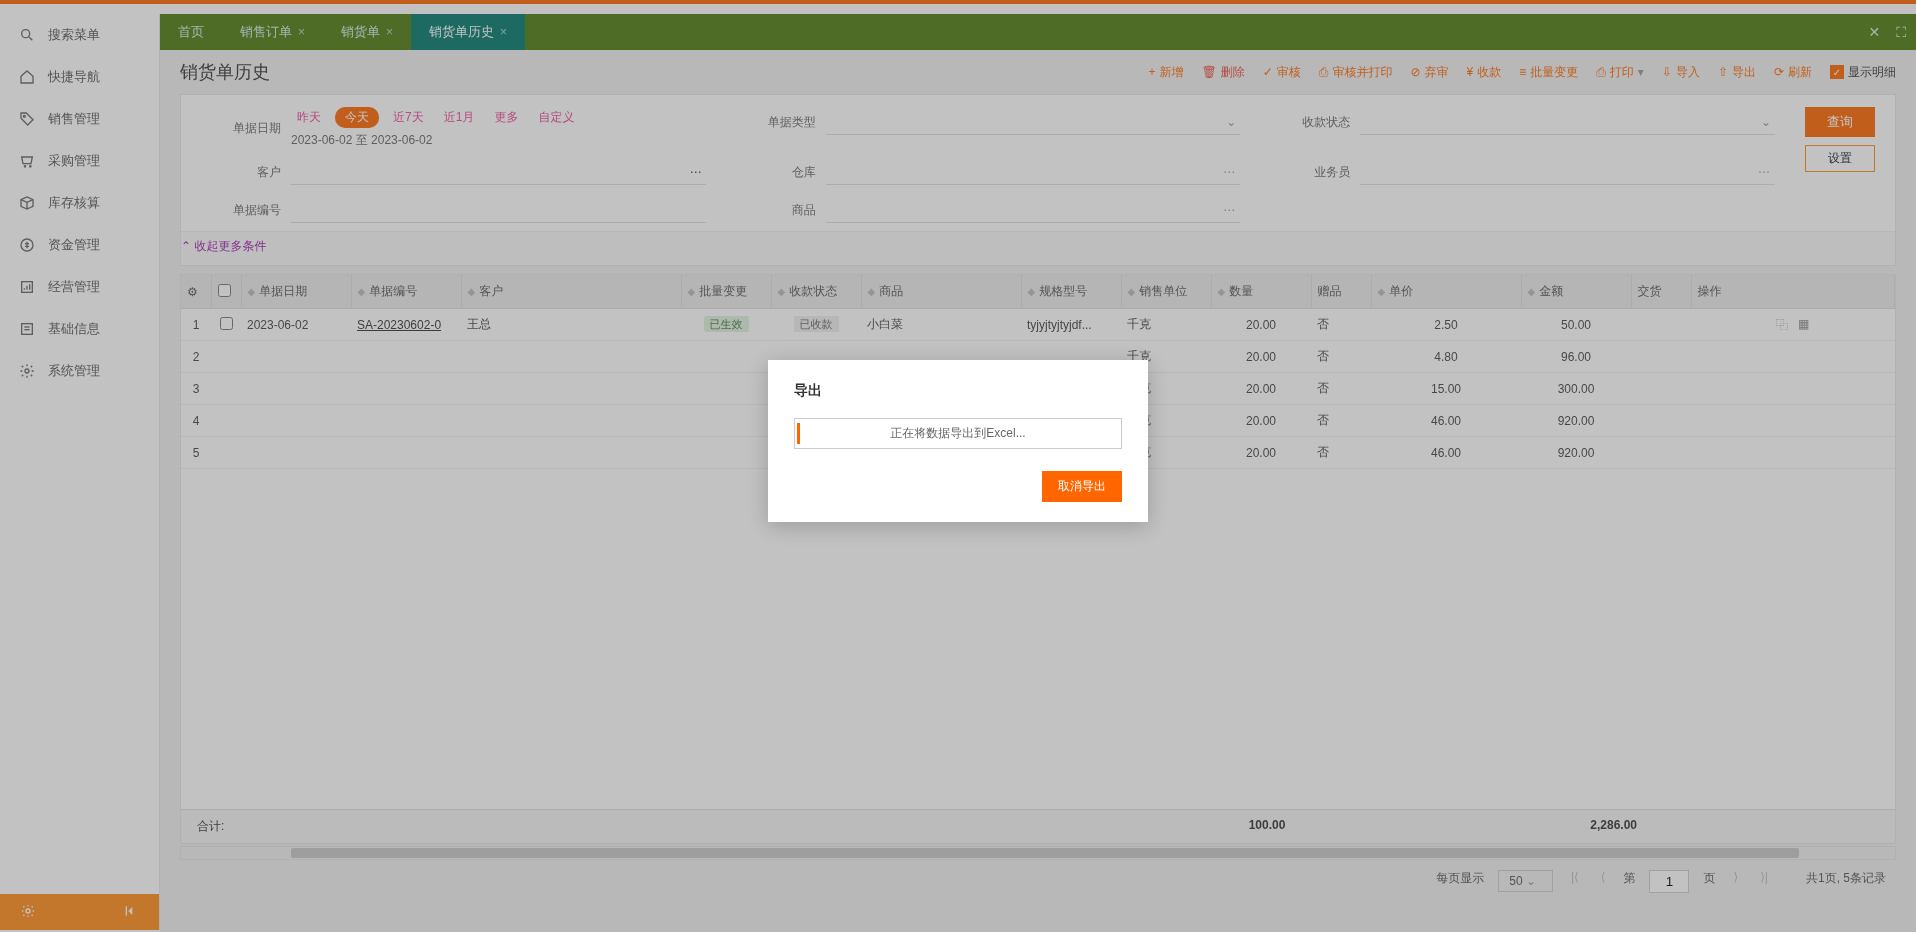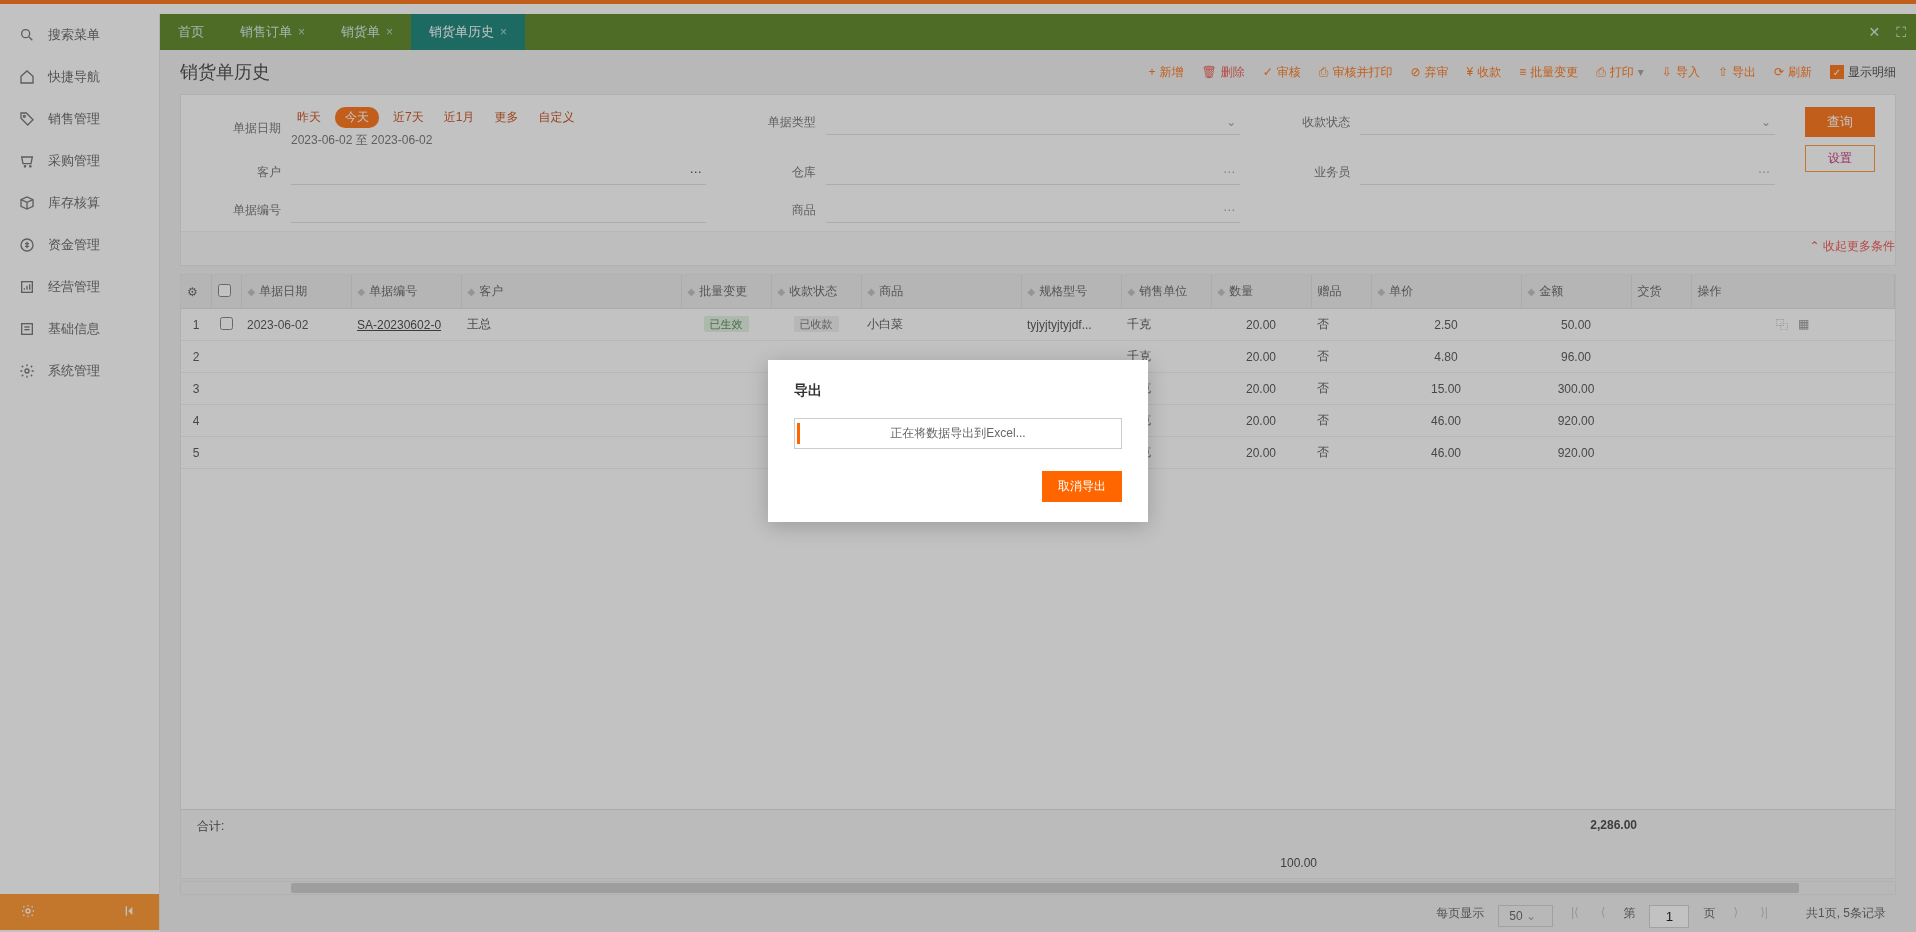--- a/index.html
+++ b/index.html
@@ -36,49 +36,49 @@
 .show-detail { display:flex; align-items:center; gap:4px; color: #333; }
 .show-detail .chk { width:14px; height:14px; background:#ff6600; display:inline-flex; align-items:center; justify-content:center; color:#fff; font-size:10px; }
 
 
 .filter-wrap { margin: 0 20px; background: #fff; border: 1px solid #e5e5e5; }
 .filter-grid { display: grid; grid-template-columns: 1fr 1fr 1fr auto; padding: 12px 20px 6px 20px; gap: 8px 30px; align-items: start; }
 .filter-row { display: flex; align-items: center; min-height: 30px; }
 .filter-label { width: 90px; text-align: right; color: #666; padding-right: 10px; flex-shrink: 0; }
 .filter-control { flex: 1; position: relative; }
 .date-chips { display: flex; gap: 8px; align-items: center; flex-wrap: wrap; }
-.chip { color: #c2410c; cursor: pointer; padding: 2px 6px; }
+.chip { color: #ec4899; cursor: pointer; padding: 2px 6px; }
 .chip.active { background: #ff6600; color: #fff; border-radius: 10px; padding: 2px 10px; }
 .date-range-text { color: #666; font-size: 12px; margin-top: 4px; }
 .sel { border-bottom: 1px solid #ddd; height: 26px; display: flex; align-items: center; justify-content: flex-end; padding-right: 4px; }
 .sel .caret { color: #999; }
 .dots { color: #999; letter-spacing: 1px; }
 .btn-stack { display:flex; flex-direction:column; gap:8px; align-items:stretch; }
 .btn-query { background: #ff6600; color: #fff; padding: 6px 22px; border: none; cursor: pointer; font-size: 13px; }
-.btn-config { background: #fff; border: 1px solid #ff8c1a; color: #be185d; padding: 4px 22px; cursor: pointer; font-size: 12px; }
-.collapse-filter { text-align: right; padding: 6px 0 10px; color: #ef4444; font-size: 12px; cursor: pointer; background:#f9f9f9; border-top:1px solid #eee;}
+.btn-config { background: #fff; border: 1px solid #ff8c1a; color: #0f172a; padding: 4px 22px; cursor: pointer; font-size: 12px; }
+.collapse-filter { text-align: left; padding: 6px 0 10px; color: #a21caf; font-size: 12px; cursor: pointer; background:#f9f9f9; border-top:1px solid #eee;}
 
 
 .table-wrap { margin: 8px 20px 0 20px; background: #fff; border: 1px solid #e5e5e5; }
 .tbl { width: 100%; border-collapse: collapse; table-layout: fixed; font-size: 12px; }
 .tbl th { background: #ececec; border-bottom: 1px solid #ddd; border-right: 1px solid #ddd; padding: 8px 6px; color: #555; font-weight: normal; text-align: left; position: relative; }
 .tbl th .sort { color: #bbb; margin-right: 4px; font-size:10px; }
 .tbl td { border-bottom: 1px solid #eee; padding: 7px 6px; color: #444; white-space: nowrap; overflow: hidden; text-overflow: ellipsis; }
 .badge { background: #eee; color: #666; padding: 2px 6px; border-radius: 2px; font-size: 11px; }
 .badge.green { background: #e0f2e0; color: #4a7a4a; }
 .link { color: #333; text-decoration: underline; cursor: pointer; }
 .num { text-align: center; }
 .center { text-align: center; }
 .op-icons { display:flex; gap:10px; justify-content:center; color:#888; }
 .op-icons span { cursor:pointer; }
 
 
 .total-row { background: #f5f5f5; display: grid; grid-template-columns: 30px 30px 110px 110px 220px 90px 90px 160px 100px 90px 100px 60px 150px 110px 60px 1fr; padding: 8px 6px; border-top:1px solid #ddd; font-size:12px; color:#333;}
 .total-row .lbl { grid-column: 1 / 3; padding-left: 10px;}
-.total-row .v1 { grid-column: 11; text-align:right; font-weight:normal;margin-top:38px;}
+.total-row .v1 { grid-column: 11; text-align:center; font-weight:bold;}
 .total-row .v2 { grid-column: 14; text-align:right; font-weight:bold;}
 
 
 .hscroll { height: 14px; background: #f0f0f0; margin: 2px 20px 0 20px; position:relative; border:1px solid #e5e5e5;}
 .hscroll .thumb { position:absolute; left:110px; top:1px; height:10px; width: 88%; background:#c8c8c8; border-radius:2px;}
 
 
 .pager { display: flex; align-items: flex-start; justify-content: flex-end; gap: 14px; padding: 10px 30px 10px 20px; color: #555; font-size:12px;}
 .pager .sel-pg { border:1px solid #ccc; padding:3px 16px 3px 10px; position:relative; }
 .pager .pg-btn { color:#bbb; cursor:pointer; padding:0 4px;}

